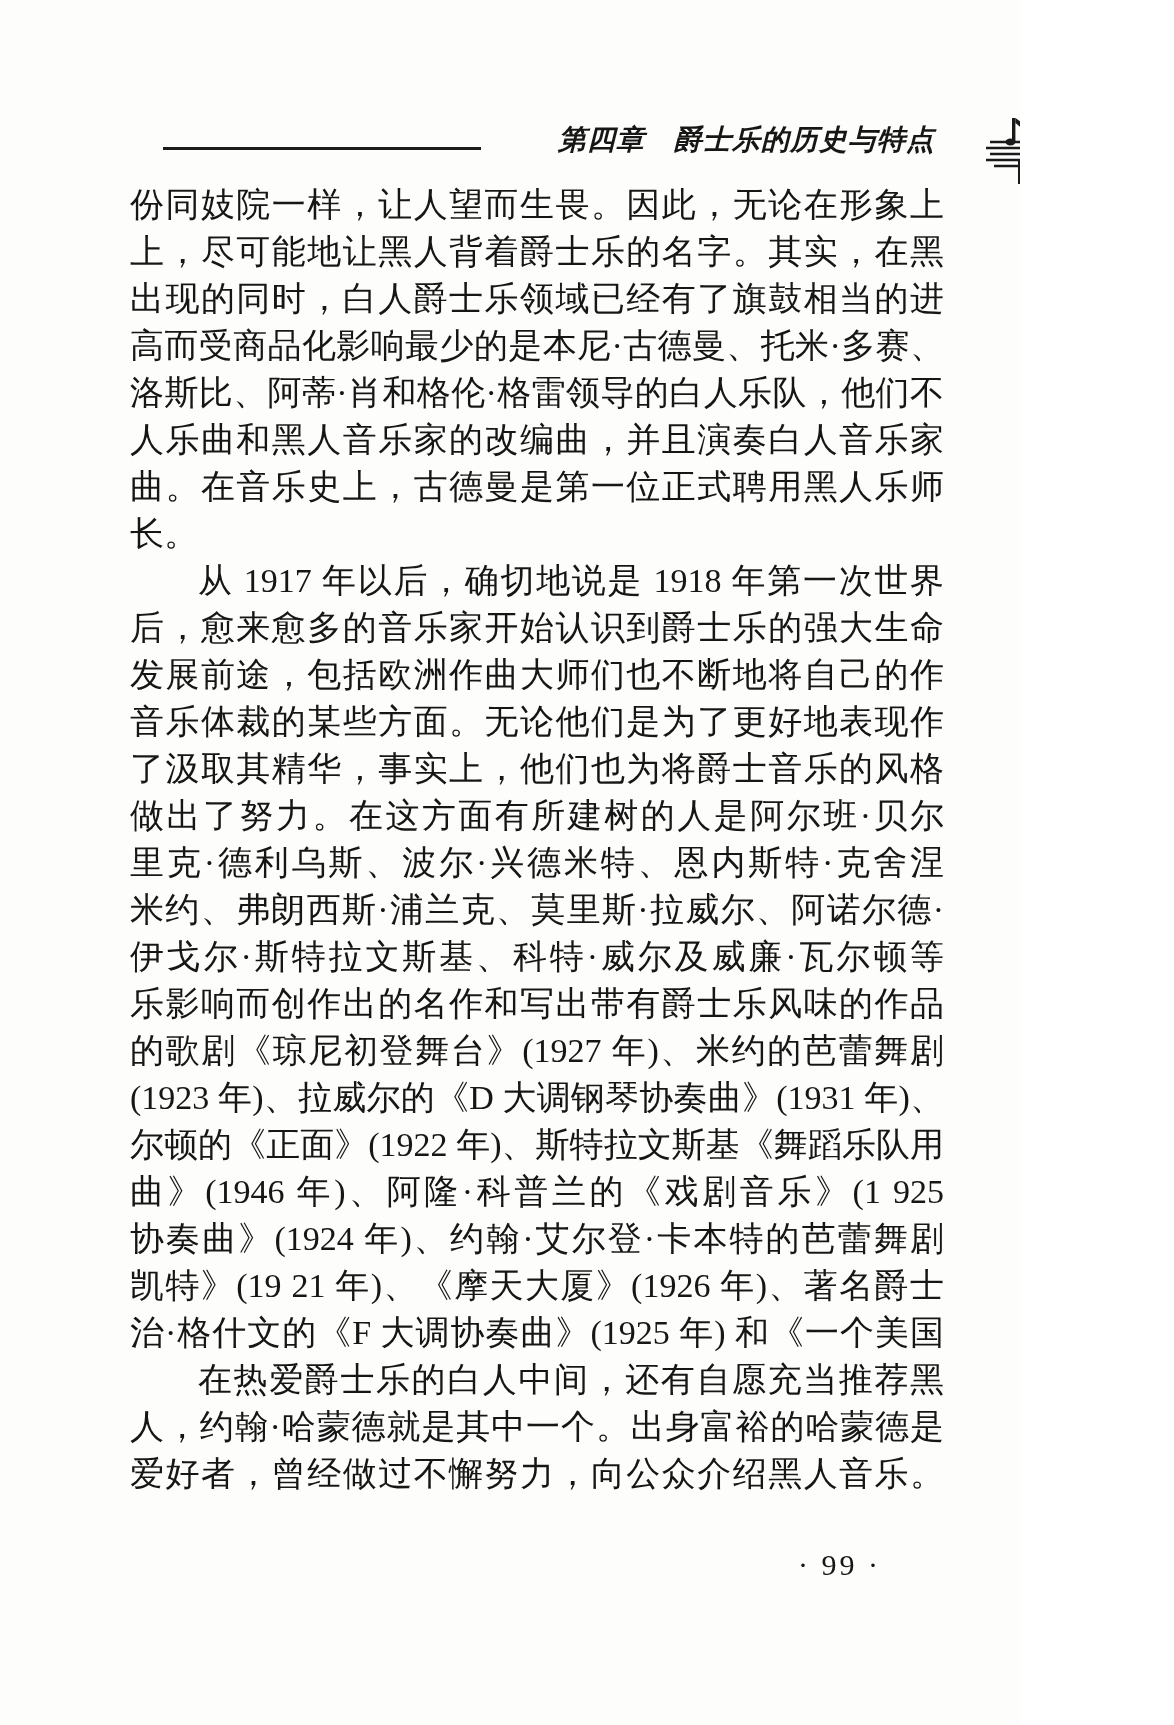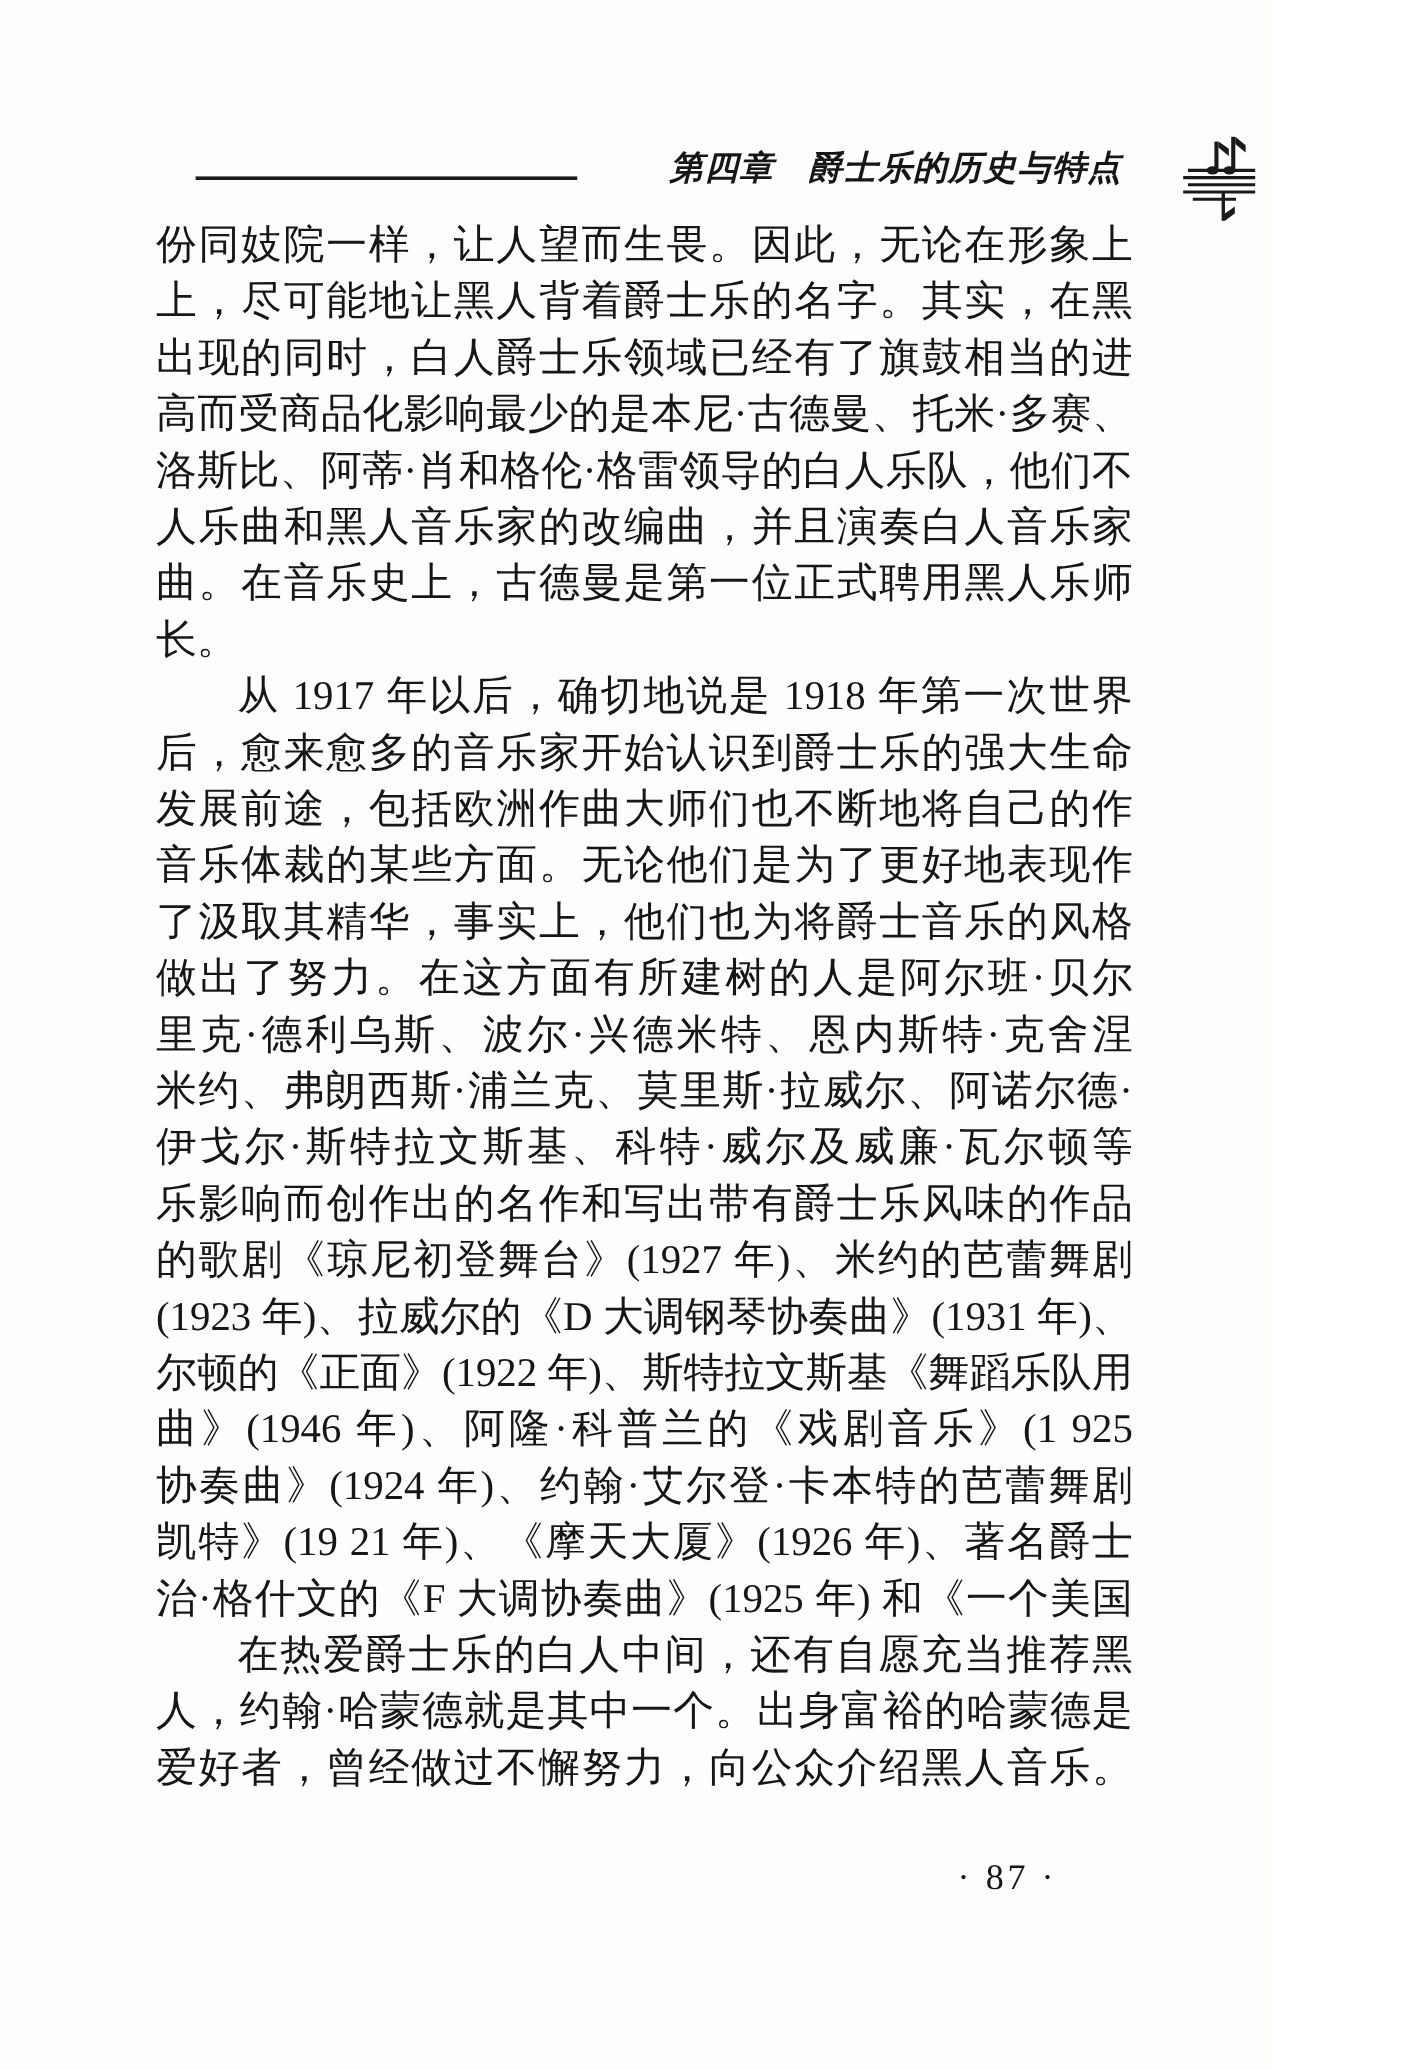--- a/index.html
+++ b/index.html
@@ -4,21 +4,20 @@
 <style>
   html, body { margin: 0; padding: 0; }
   .page {
     position: relative;
     width: 1020px;
     height: 1725px;
     background: #fdfdfb;
     color: #161616;
     font-family: "Liberation Serif", "DejaVu Serif", serif;
     overflow: hidden;
-    padding-left: 39px;
   }
   .header-rule {
     position: absolute;
     left: 163px; top: 147px;
     width: 318px; height: 3px;
     background: #1c1c1c;
   }
   .chapter-title {
     position: absolute;
     left: 558px; top: 121px;
@@ -109,15 +108,15 @@
       <div class="line">尔顿的《正面》(1922 年)、斯特拉文斯基《舞蹈乐队用乌木协奏</div>
       <div class="line">曲》(1946 年)、阿隆·科普兰的《戏剧音乐》(1 925 年)、《钢琴</div>
       <div class="line">协奏曲》(1924 年)、约翰·艾尔登·卡本特的芭蕾舞剧《克雷西·</div>
       <div class="line">凯特》(19 21 年)、《摩天大厦》(1926 年)、著名爵士乐作曲家乔</div>
       <div class="line">治·格什文的《F 大调协奏曲》(1925 年) 和《一个美国人在巴</div>
       <div class="line indent">在热爱爵士乐的白人中间，还有自愿充当推荐黑人音乐家的</div>
       <div class="line">人，约翰·哈蒙德就是其中一个。出身富裕的哈蒙德是位爵士乐</div>
       <div class="line">爱好者，曾经做过不懈努力，向公众介绍黑人音乐。他从小就喜</div>
     </div>
 
-  <div class="page-number">· 87 ·</div>
+  <div class="page-number">· 99 ·</div>
 
 </div>
 
 </body></html>

